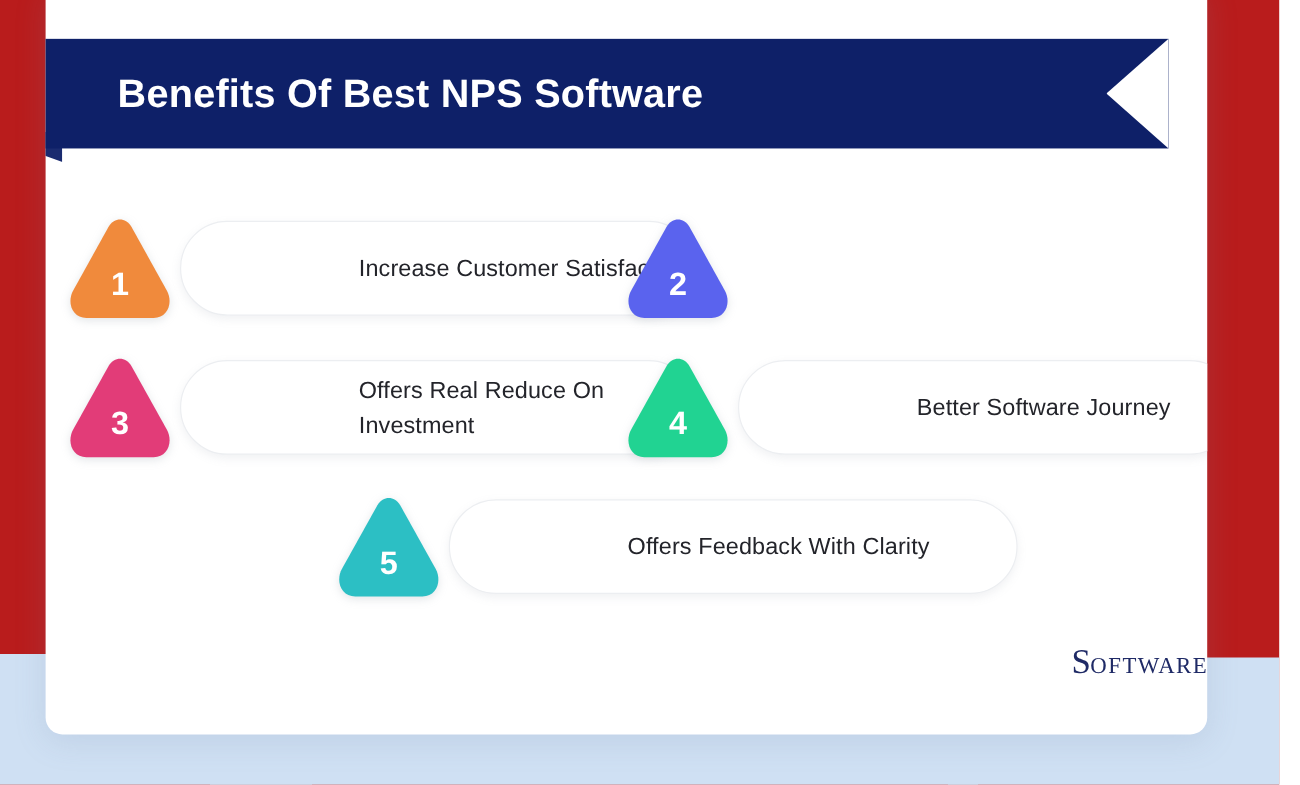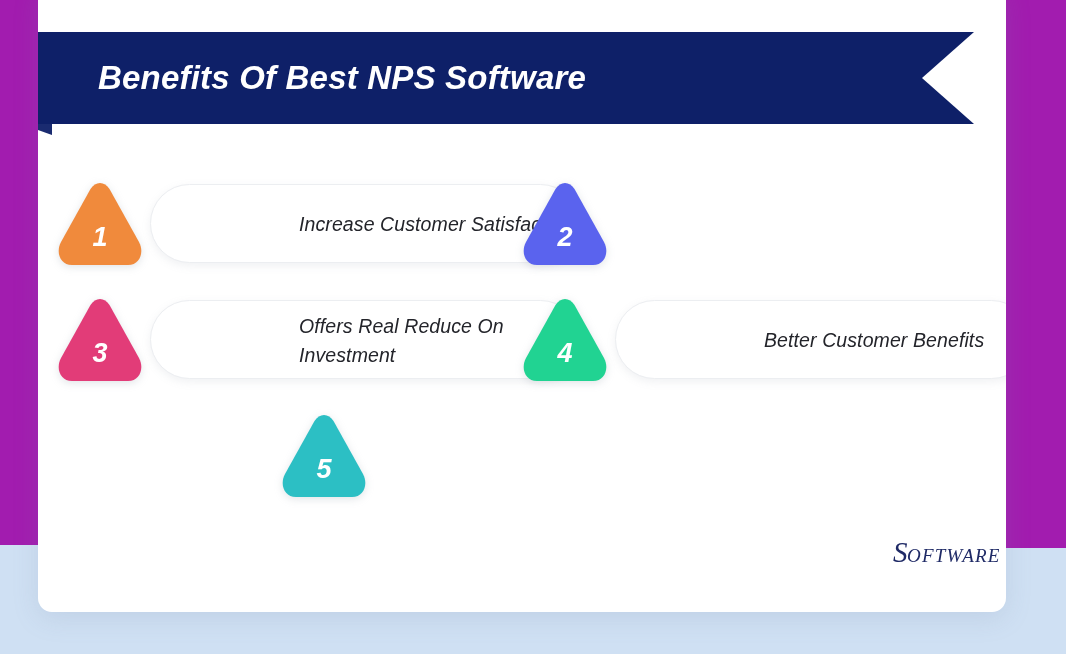--- a/index.html
+++ b/index.html
@@ -13,23 +13,22 @@
     overflow: hidden;
     font-family: "Liberation Sans", sans-serif;
     position: relative;
   }
 
   #stage {
     position: absolute;
     left: 0; top: 0;
     width: 1066px;
     height: 654px;
-    background: #a21caf;
+    background: #b91c1c;
     overflow: hidden;
-    font-style: italic;
   }
 
   
   .bg-band {
     position: absolute;
     background: #cfe0f3;
   }
   .bg-band-left {
     left: -40px;
     top: 545px;
@@ -272,31 +271,34 @@
           <div class="pill-label">Offers Real Reduce On Investment</div>
         </div>
         <div class="tri tri-left">
           <svg viewBox="0 0 88 84">
             <path d="M34.5 7 C39.5 -1 48.5 -1 53.5 7 L83 60 C88.5 70 84 83 72 83 L16 83 C4 83 -0.5 70 5 60 Z" fill="#E23C78"></path>
           </svg>
           <div class="tri-num">3</div>
         </div>
 
         <div class="pill col-right">
-          <div class="pill-label">Better Customer Benefits</div>
+          <div class="pill-label">Better Software Journey</div>
         </div>
         <div class="tri tri-right">
           <svg viewBox="0 0 88 84">
             <path d="M34.5 7 C39.5 -1 48.5 -1 53.5 7 L83 60 C88.5 70 84 83 72 83 L16 83 C4 83 -0.5 70 5 60 Z" fill="#21D392"></path>
           </svg>
           <div class="tri-num">4</div>
         </div>
       </div>
 
       <div class="row row-center">
+        <div class="pill col-mid">
+          <div class="pill-label">Offers Feedback With Clarity</div>
+        </div>
         <div class="tri tri-mid">
           <svg viewBox="0 0 88 84">
             <path d="M34.5 7 C39.5 -1 48.5 -1 53.5 7 L83 60 C88.5 70 84 83 72 83 L16 83 C4 83 -0.5 70 5 60 Z" fill="#2CBFC4"></path>
           </svg>
           <div class="tri-num">5</div>
         </div>
       </div>
 
     </div>
 

